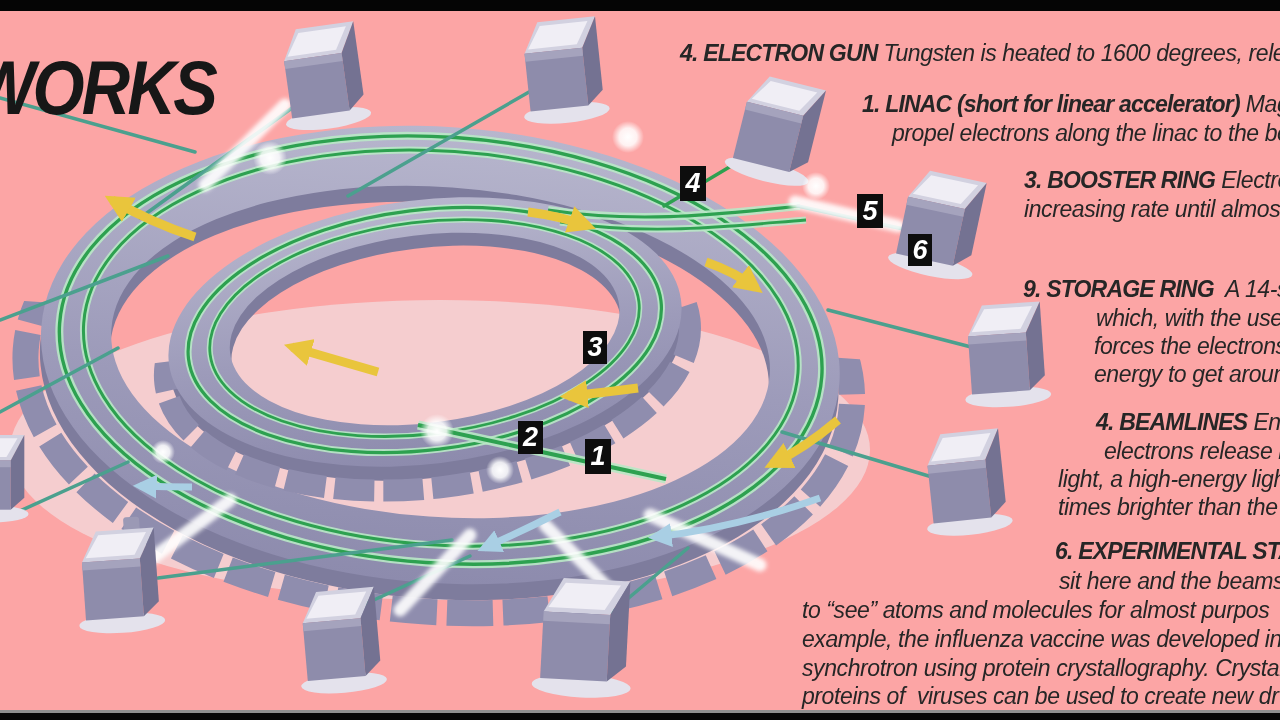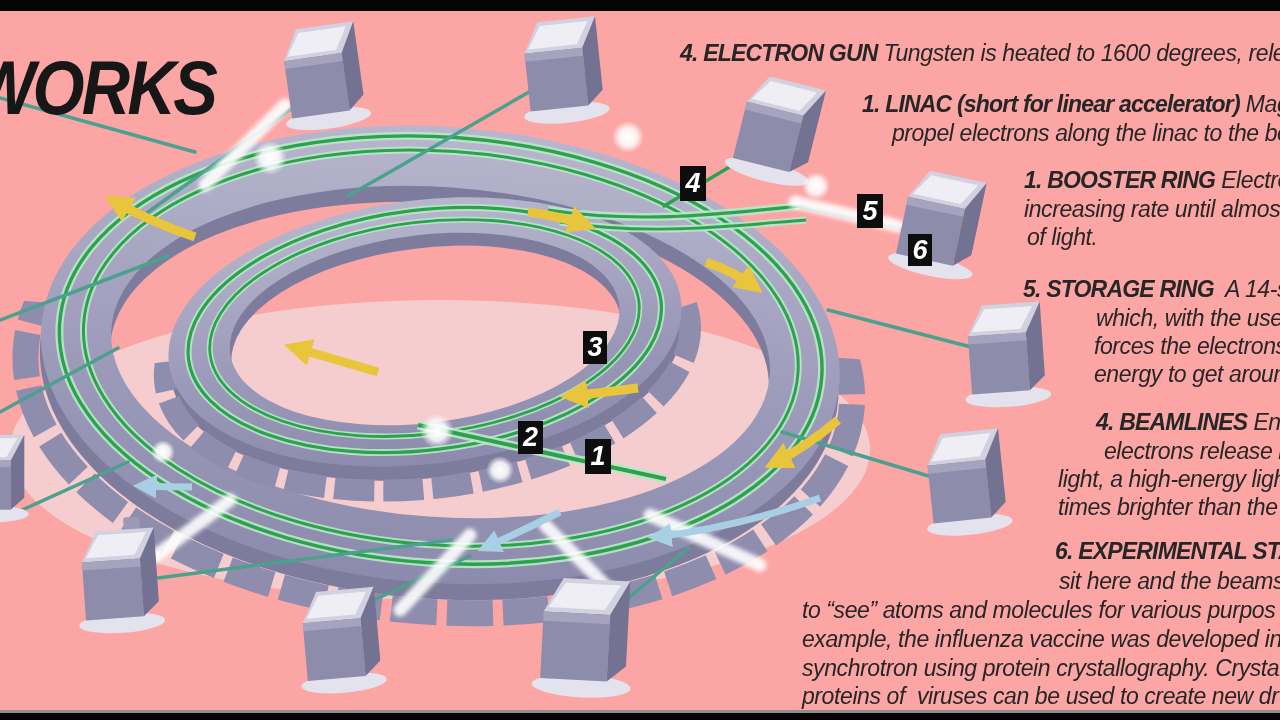--- a/index.html
+++ b/index.html
@@ -170,31 +170,28 @@
   </div>
 
   <div class="ann-line" style="left:838px;top:70px;">
     <span class="b">1. LINAC (short for linear accelerator)</span><span> Magnets </span>
   </div>
   <div class="ann-line" style="left:868px;top:99px;">
     <span>propel electrons along the linac to the boo</span>
   </div>
 
   <div class="ann-line" style="left:1000px;top:146px;">
-    <span class="b">1. BOOSTER RING</span><span> Electrons m</span>
+    <span class="b">3. BOOSTER RING</span><span> Electrons m</span>
   </div>
   <div class="ann-line" style="left:1000px;top:175px;">
     <span>increasing rate until almost</span>
   </div>
-  <div class="ann-line" style="left:1003px;top:203px;">
-    <span>of light.</span>
-  </div>
 
   <div class="ann-line" style="left:999px;top:255px;">
-    <span class="b">5. STORAGE RING</span><span>  A 14-sided</span>
+    <span class="b">9. STORAGE RING</span><span>  A 14-sided</span>
   </div>
   <div class="ann-line" style="left:1072px;top:284px;">
     <span>which, with the use o</span>
   </div>
   <div class="ann-line" style="left:1070px;top:312px;">
     <span>forces the electrons</span>
   </div>
   <div class="ann-line" style="left:1070px;top:340px;">
     <span>energy to get around</span>
   </div>
@@ -212,21 +209,21 @@
     <span>times brighter than the s</span>
   </div>
 
   <div class="ann-line" style="left:1031px;top:517px;">
     <span class="b">6. EXPERIMENTAL STATION</span><span></span>
   </div>
   <div class="ann-line" style="left:1035px;top:547px;">
     <span>sit here and the beams</span>
   </div>
   <div class="ann-line" style="left:778px;top:576px;">
-    <span>to “see” atoms and molecules for various purpos</span>
+    <span>to “see” atoms and molecules for almost purpos</span>
   </div>
   <div class="ann-line" style="left:778px;top:605px;">
     <span>example, the influenza vaccine was developed in</span>
   </div>
   <div class="ann-line" style="left:778px;top:634px;">
     <span>synchrotron using protein crystallography. Crystal</span>
   </div>
   <div class="ann-line" style="left:778px;top:662px;">
     <span>proteins of  viruses can be used to create new dr</span>
   </div>

